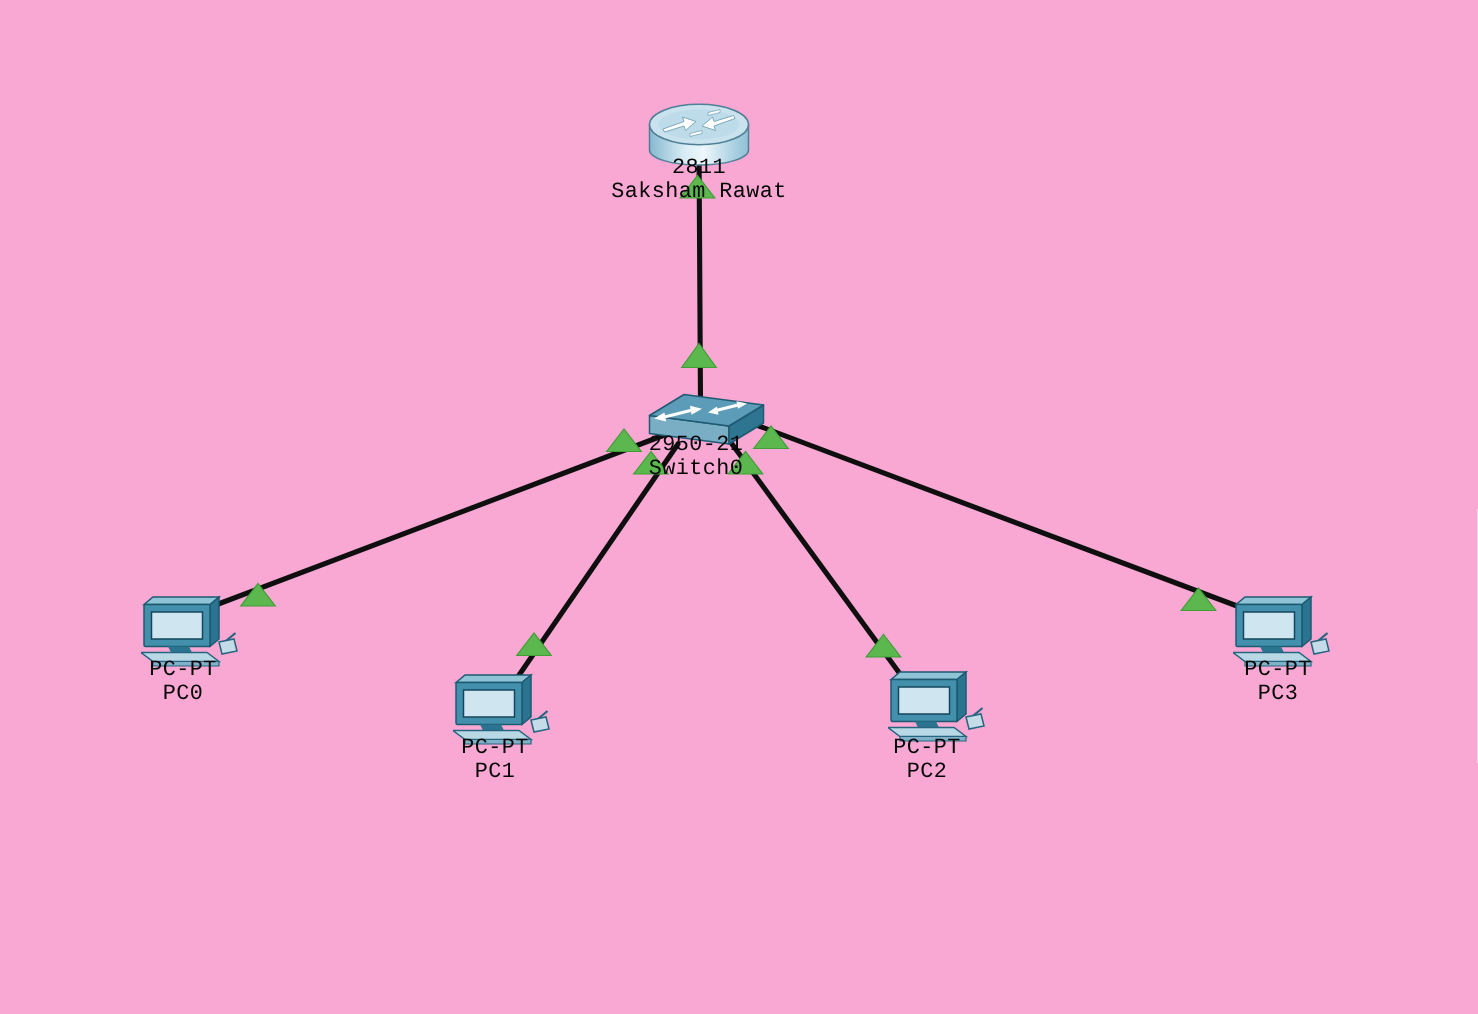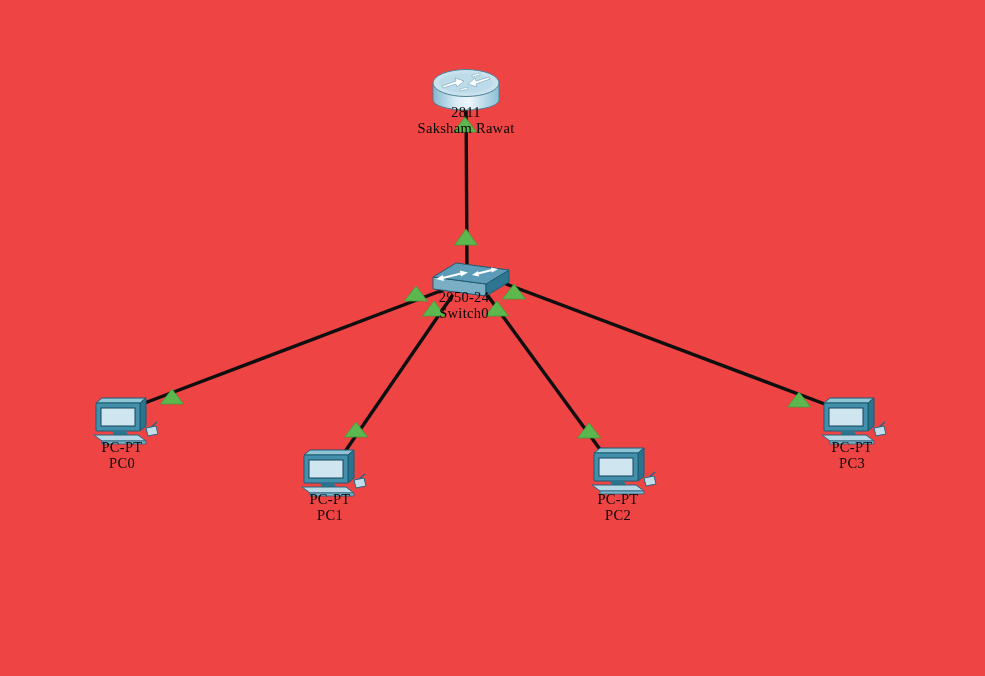--- a/index.html
+++ b/index.html
@@ -1,19 +1,19 @@
 <!DOCTYPE html>
 <html><head>
 <meta charset="utf-8">
 <title>Network Topology</title>
 <style>
   html,body{margin:0;padding:0;background:#ffffff;}
   .stage{
-    position:relative;width:985px;height:676px;background:#ef4444;
-    font-family:Liberation Serif, serif;overflow:hidden;
+    position:relative;width:985px;height:676px;background:#f9a8d4;
+    font-family:Liberation Mono, monospace;overflow:hidden;
   }
   .wires{position:absolute;left:0;top:0;}
   .wires line{stroke-width:3.4;stroke-linecap:round;}
   .tri{stroke:#3f9e37;stroke-width:0.8;}
   .device{position:absolute;}
   .dev-label{
     position:absolute;width:140px;text-align:center;
     font-size:14.5px;line-height:15.5px;letter-spacing:0.3px;color:#050505;
   }
   svg{display:block;}
@@ -127,21 +127,21 @@
         <use href="#pc-symbol"></use>
       </svg>
   </div>
 
   <div class="dev-label" style="left:396px;top:105px">
     <div>2811</div>
     <div>Saksham Rawat</div>
   </div>
 
   <div class="dev-label" style="left:394px;top:290px">
-    <div>2950-24</div>
+    <div>2950-21</div>
     <div>Switch0</div>
   </div>
 
   <div class="dev-label" style="left:52px;top:440px">
     <div>PC-PT</div>
     <div>PC0</div>
   </div>
 
   <div class="dev-label" style="left:260px;top:492px">
     <div>PC-PT</div>

